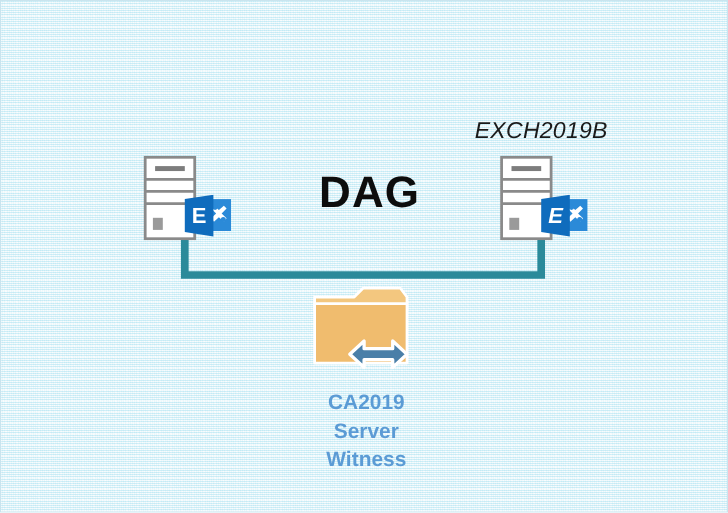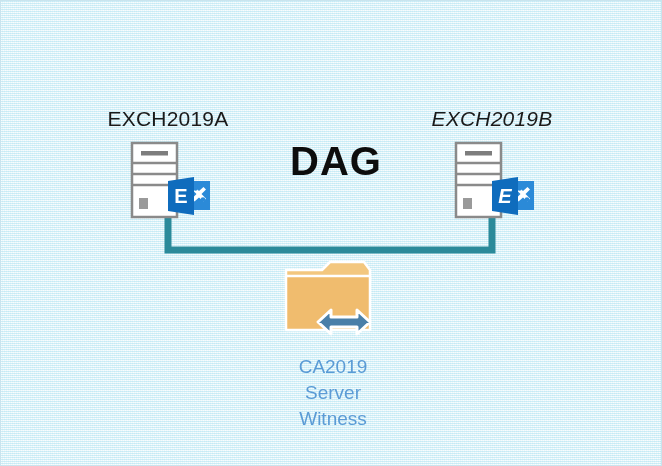--- a/index.html
+++ b/index.html
@@ -56,21 +56,21 @@
     left: 50%;
     transform: translateX(-50%);
     width: 84px;
     height: 82px;
   }
 
   
   #dag-label {
     position: absolute;
     left: 289px;
-    top: 138px;
+    top: 152px;
     font-size: 40px;
     font-weight: bold;
     color: #0d0d0d;
     letter-spacing: 1px;
   }
 
   
   #witness-group {
     position: absolute;
     left: 262px;
@@ -80,39 +80,38 @@
   #witness-icon {
     position: relative;
     width: 110px;
     height: 90px;
     margin: 0 auto;
   }
   #witness-caption {
     margin-top: 8px;
     text-align: center;
     font-size: 19px;
-    font-weight: normal;
+    font-weight: bold;
     color: #5b9bd5;
     line-height: 26px;
   }
   #witness-caption div { white-space: nowrap; }
 </style>
 </head>
 <body>
 
 <div id="canvas">
 
   <div id="bg-texture"></div>
 
   <svg id="connector" viewBox="0 0 662 466">
     <path d="M 167 212 L 167 249 L 491 249 L 491 212" fill="none" stroke="#2b8a9a" stroke-width="7" stroke-linejoin="miter"></path>
   </svg>
 
   <div class="node" id="node-exch-a" style="left:100px; top:106px; width:134px; height:120px;">
-    <div class="node-label">EXCH2019A</div>
 
     <div class="server-icon">
       <svg viewBox="0 0 84 82" width="84" height="82">
 
         <rect x="6" y="2" width="45" height="74" fill="#ffffff" stroke="#8a8a8a" stroke-width="2.5"></rect>
 
         <rect x="15" y="10" width="27" height="4.5" fill="#7d7d7d"></rect>
 
         <line x1="6" y1="22" x2="51" y2="22" stroke="#8a8a8a" stroke-width="2.5"></line>
         <line x1="6" y1="33" x2="51" y2="33" stroke="#8a8a8a" stroke-width="2.5"></line>

